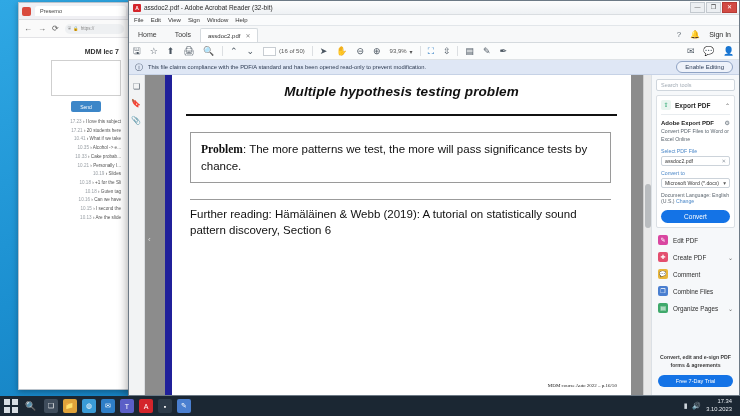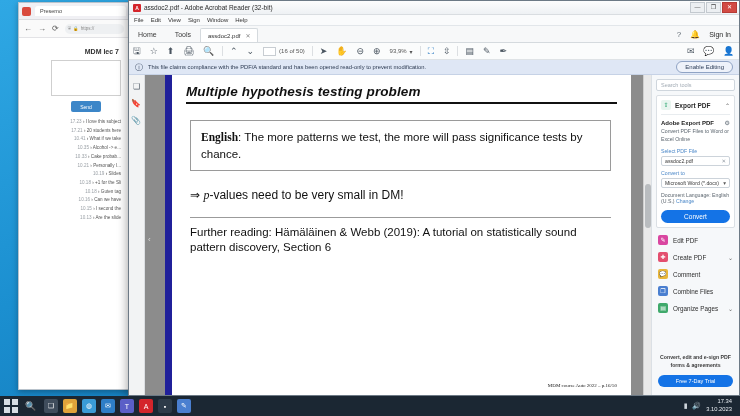--- a/index.html
+++ b/index.html
@@ -95,21 +95,21 @@
   .abody{ flex:1; display:flex; min-height:0; }
   .leftrail{ width:16px;background:#f2f3f4;border-right:1px solid #dcdfe2;
      display:flex;flex-direction:column;align-items:center;gap:8px;padding-top:7px;}
   .leftrail .ric{ font-size:8px;color:#55606b; }
 
   .pagearea{ flex:1; background:#8c8c8c; position:relative; display:flex; justify-content:center; overflow:hidden;}
   .pagenav{ position:absolute;left:3px;top:50%;font-size:8px;color:#d9d9d9;}
   .slide{ width:100%; max-width:466px; background:#fff; position:relative; margin:0 auto;
      border-left:7px solid #20209a; padding:9px 14px 0 14px; }
   .slide .slidetitle{ font-style:italic;font-weight:bold;font-size:13.5px;color:#111;
-     letter-spacing:.1px; padding-bottom:3px;}
+     letter-spacing:.1px; padding-bottom:15px;text-align:center;}
   .slide .rule{ height:2px;background:#111;margin-bottom:16px;}
   .probbox{ border:1px solid #9a9a9a;padding:8px 10px;margin:0 6px 16px 4px;}
   .probbox .ptext{ font-size:11.5px;color:#111;line-height:1.45;font-family:"Liberation Serif",serif;}
   .probbox .ptext b{ font-family:"Liberation Serif",serif;font-weight:bold;}
   .probbox .ptext .sans{ font-family:"Liberation Sans",sans-serif;}
   .bodytext{ font-size:12px;line-height:1.35;color:#111;margin:0 4px 12px 4px;}
   .bodytext .mathi{ font-family:"Liberation Serif",serif;font-style:italic;font-size:11px;}
   .arrows{ font-size:12px;line-height:1.45;color:#111;margin:0 4px 12px 4px;}
   .arrows .mathi{ font-family:"Liberation Serif",serif;font-style:italic;}
   .furtherrule{ height:1px;background:#9b9b9b;margin:2px 6px 7px 4px;}
@@ -305,26 +305,25 @@
     </div>
 
     <div class="pagearea">
       <span class="pagenav">‹</span>
 
       <div class="slide">
         <div class="slidetitle">Multiple hypothesis testing problem</div>
         <div class="rule"></div>
 
         <div class="probbox">
-          <div class="ptext"><b>English</b><span class="sans">:  The more patterns we test, the more will pass significance tests by chance.</span></div>
+          <div class="ptext"><b>Problem</b><span class="sans">:  The more patterns we test, the more will pass significance tests by chance.</span></div>
         </div>
 
 
         <div class="arrows">
-          <div><span>⇒ </span><span class="mathi">p</span><span>-values need to be very small in DM!</span></div>
         </div>
 
         <div class="furtherrule"></div>
         <div class="further">Further reading: Hämäläinen &amp; Webb (2019): A tutorial on statistically sound pattern discovery, Section 6</div>
 
         <div class="slidefoot">MDM course Auto 2022 – p.16/50</div>
       </div>
 
       <div class="pagescroll">
         <div class="thumb"></div>

